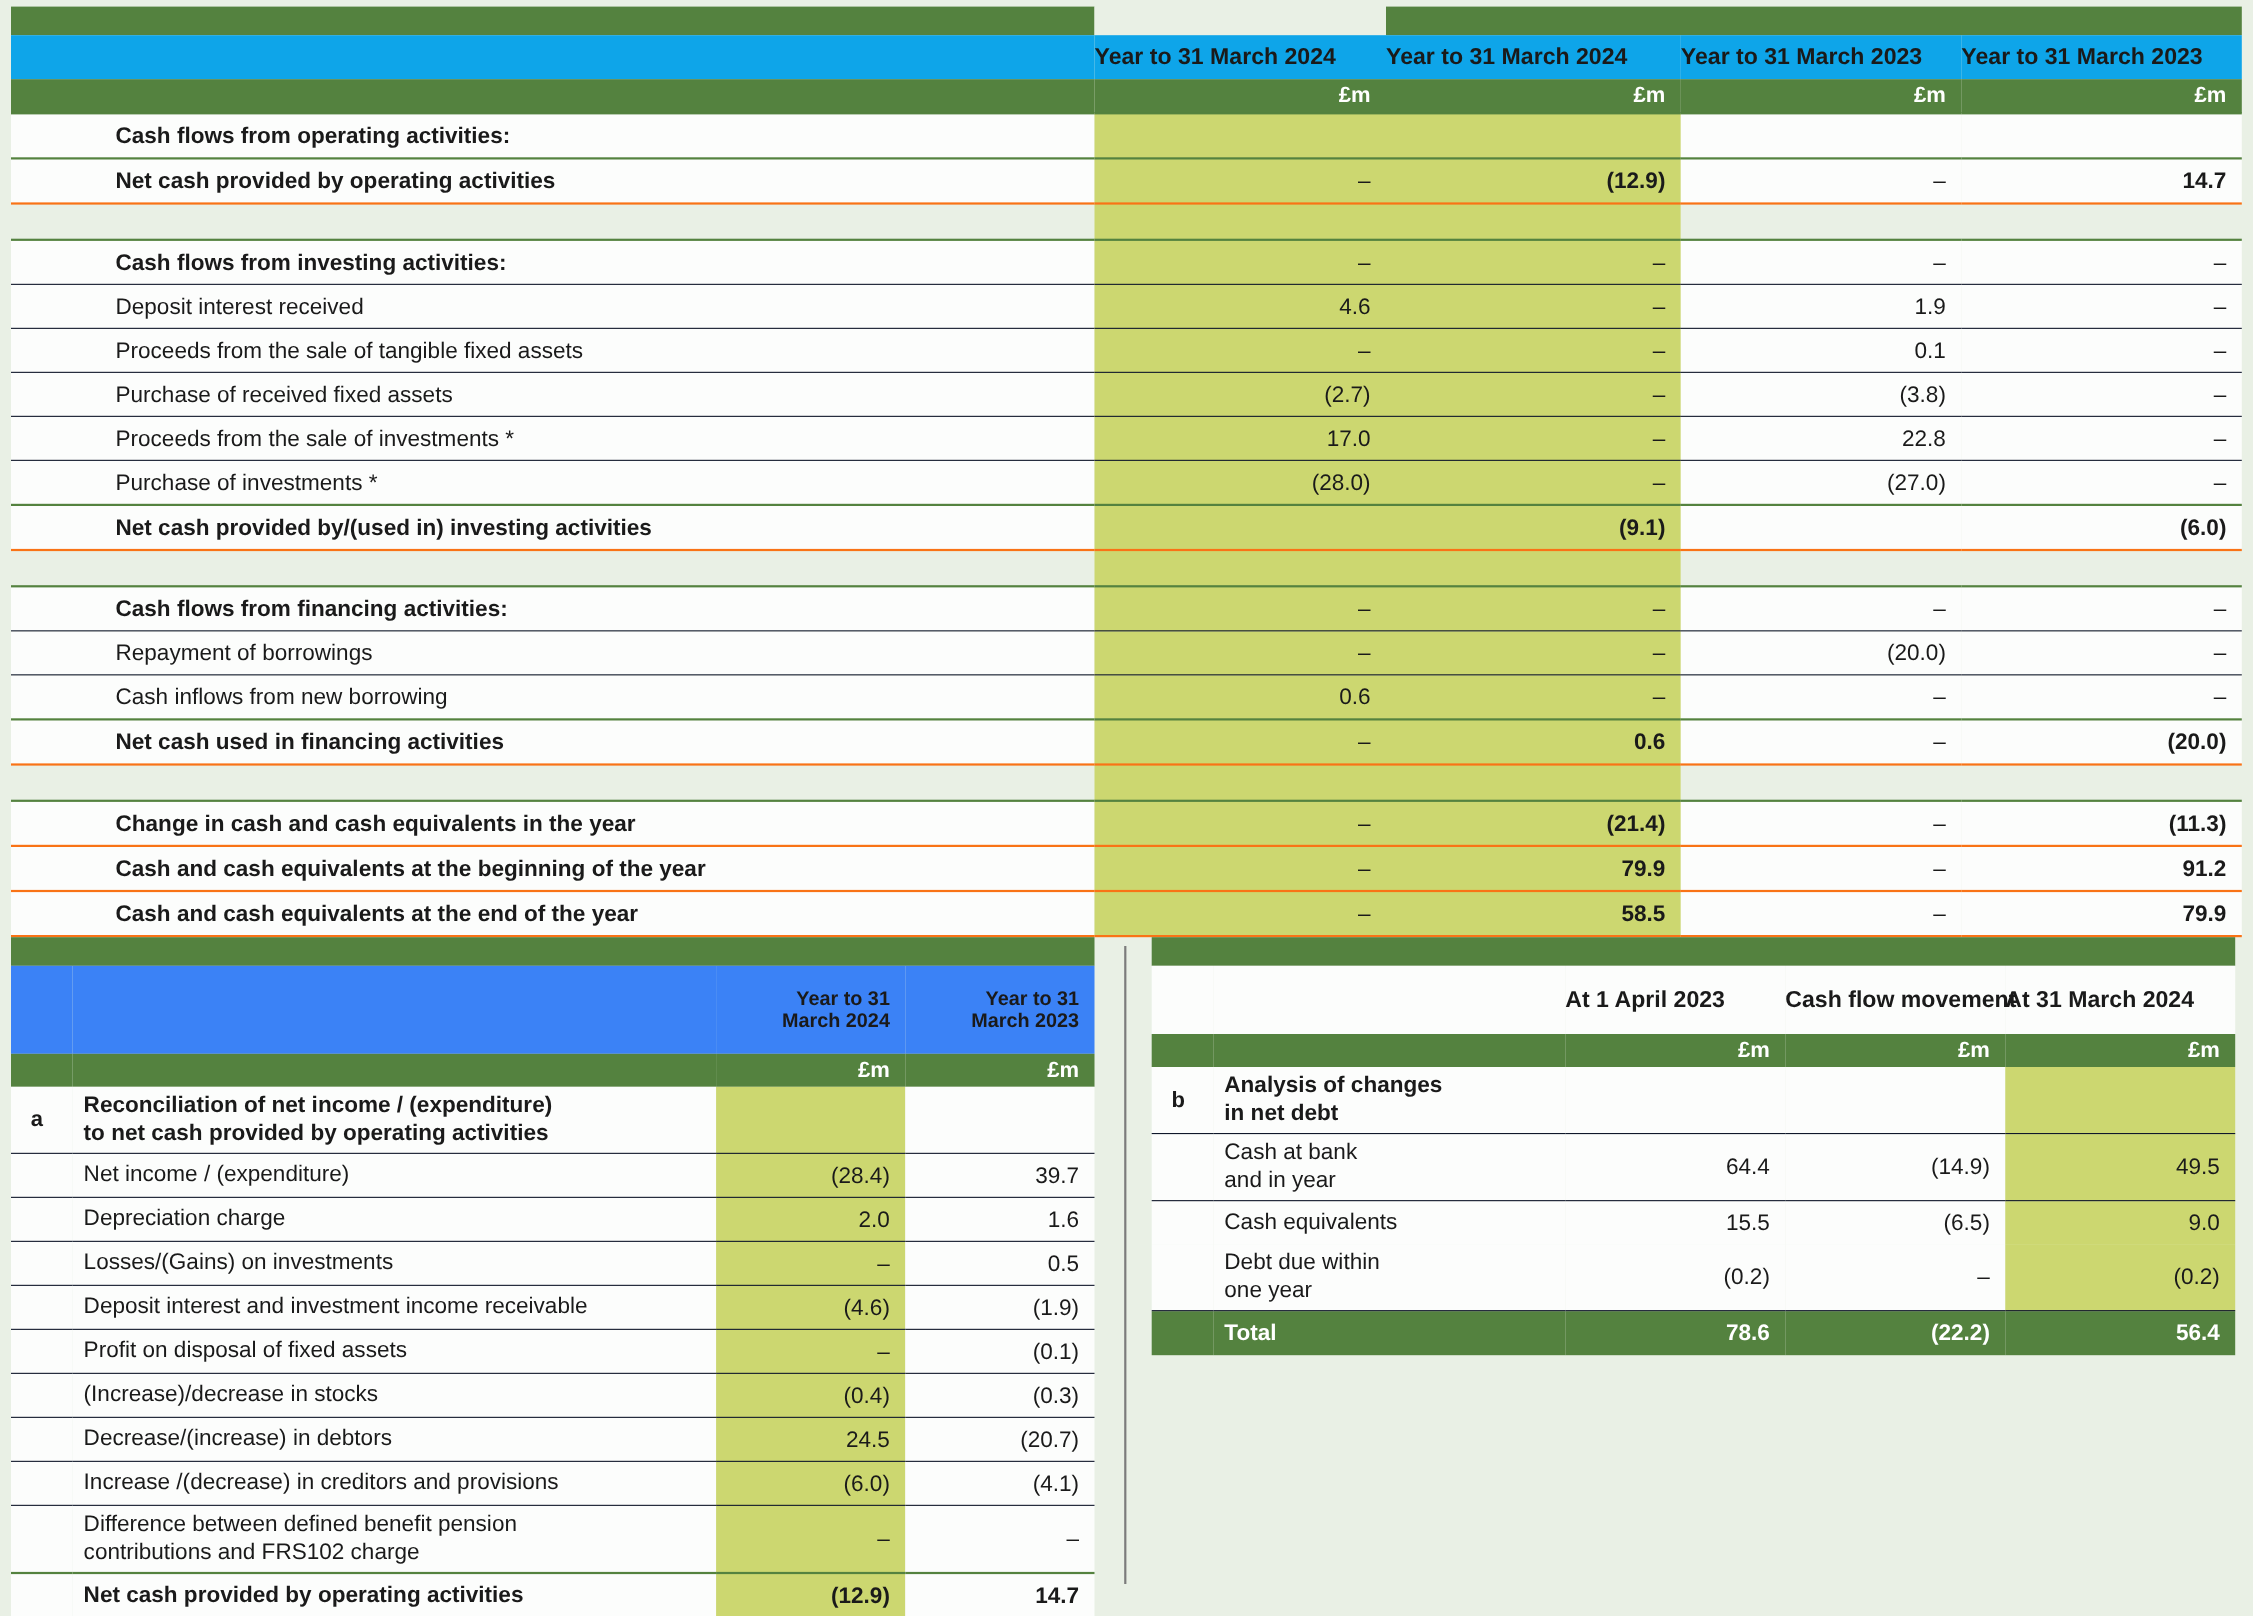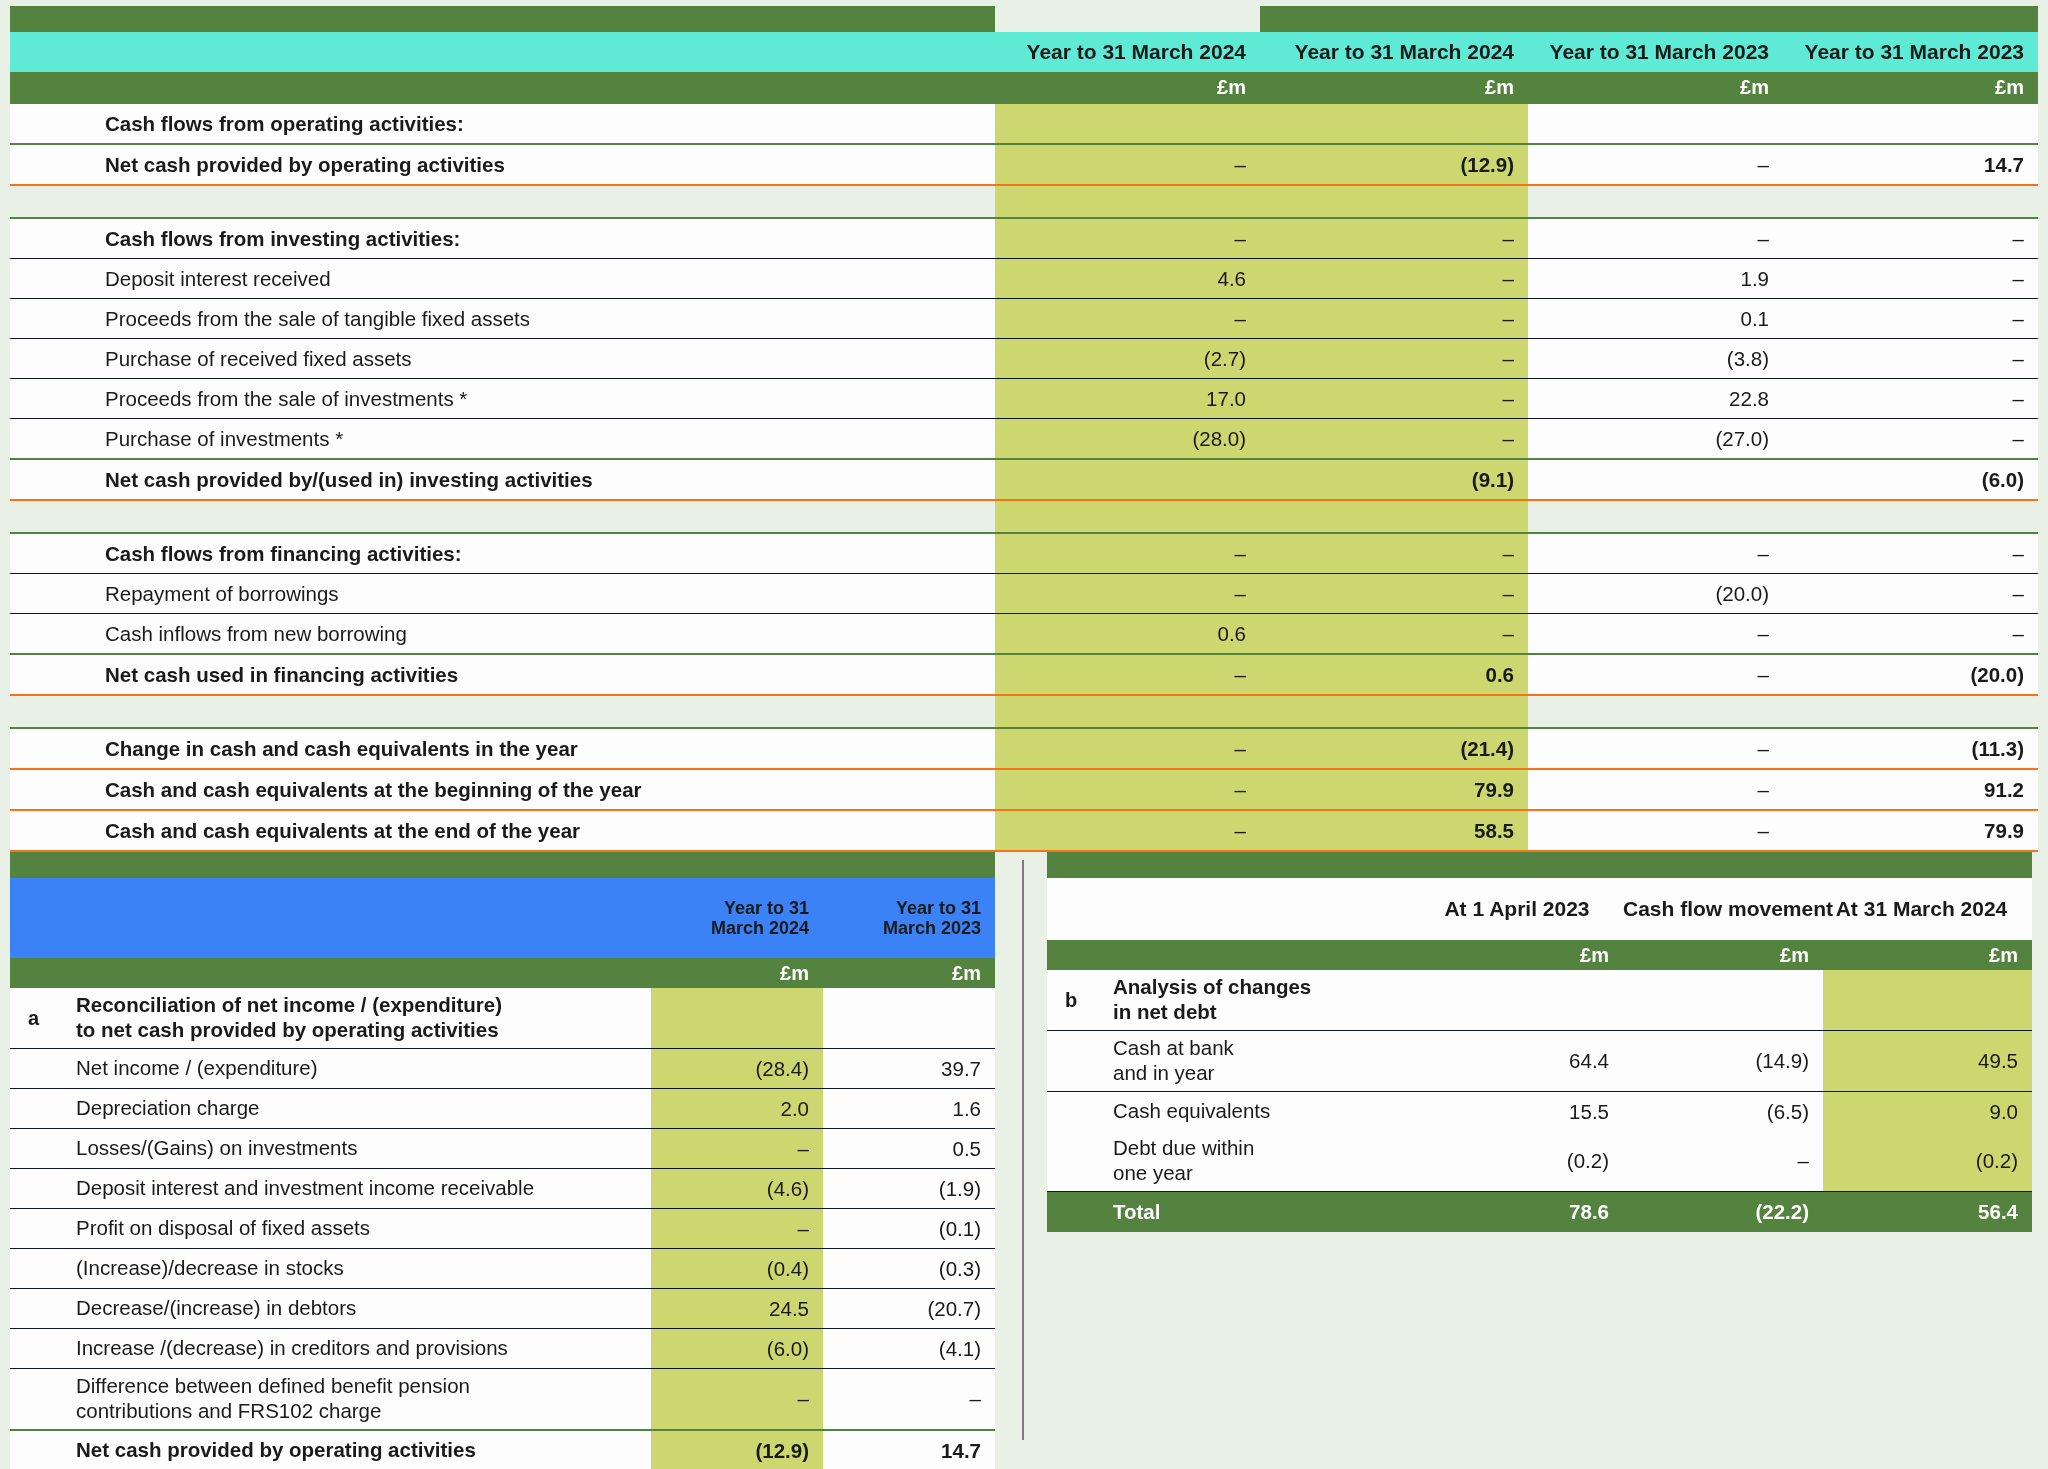--- a/index.html
+++ b/index.html
@@ -37,25 +37,24 @@
     vertical-align: middle;
   }
 
   .band {
     background: #54823f;
     height: 26px;
   }
   .band-gap { background: #e9f0e5; }
 
   .hdr-text {
-    background: #5eead4;
+    background: #0ea5e9;
     height: 40px;
     font-size: 21px;
     font-weight: bold;
-    text-align: right;
     padding-right: 14px !important;
     color: #1a1a1a;
     white-space: nowrap;
   }
   .unit-cell {
     background: #54823f;
     color: #ffffff;
     font-size: 20px;
     font-weight: bold;
     text-align: right;
@@ -132,21 +131,21 @@
     text-align: right;
     padding-right: 14px !important;
     line-height: 1.12;
     color: #1a1a1a;
   }
   .sub-hdr-1l {
     background: #fcfdfc;
     height: 62px;
     font-size: 21px;
     font-weight: bold;
-    text-align: center;
+    text-align: left;
     padding-right: 12px !important;
     color: #1a1a1a;
     white-space: nowrap;
   }
   .idx {
     background: #fcfdfc;
     font-size: 20px;
     font-weight: bold;
     text-align: left;
     padding-left: 18px !important;

